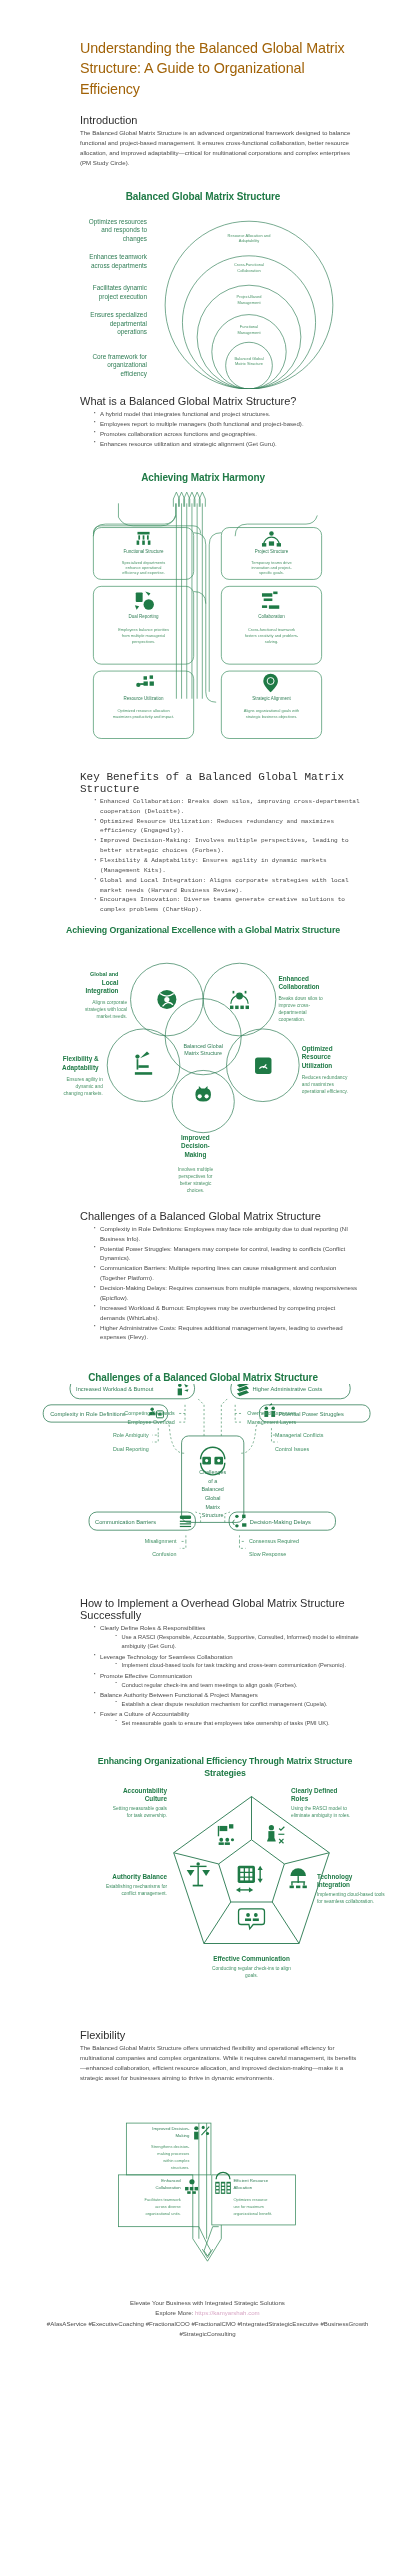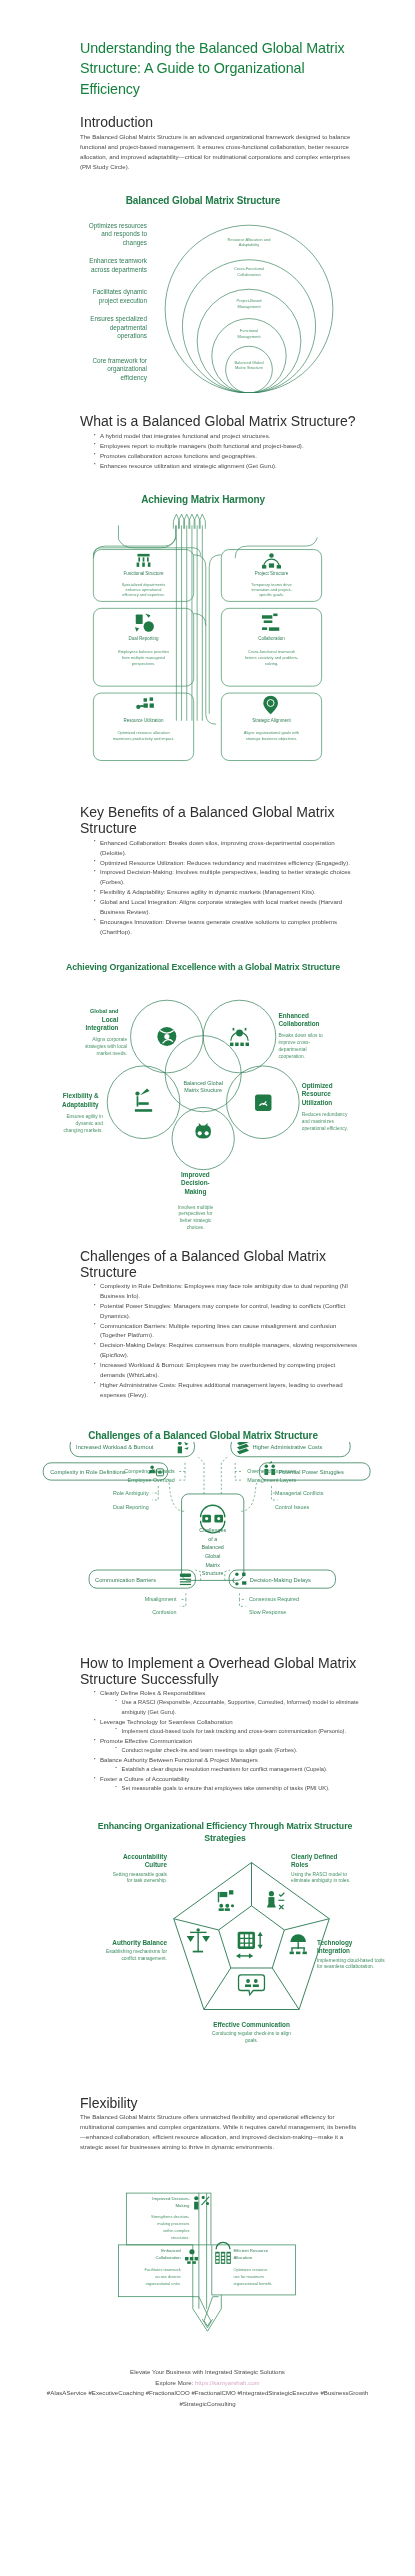--- a/index.html
+++ b/index.html
@@ -8,25 +8,25 @@
     width:415px;
     background:#ffffff;
     font-family:"Liberation Sans", sans-serif;
     color:#3c3c3c;
     -webkit-font-smoothing:antialiased;
   }
   .page { width:415px; position:relative; padding:0 0 17.3px 0; }
 
   
   .doc-title{
-    font-size:14.3px; line-height:1.42; font-weight:400; color:#15803d;
+    font-size:14.3px; line-height:1.42; font-weight:400; color:#a16207;
     margin:38px 54px 0 80px; letter-spacing:-0.1px;
   }
   .sec{ margin:0 54px 0 80px; }
-  .sec-h{ font-size:14px; font-weight:400; color:#2e2e2e; margin:0 0 1.7px 0; }
+  .sec-h{ font-size:11px; font-weight:400; color:#2e2e2e; margin:0 0 1.7px 0; }
   .sec-p{ font-size:6.1px; line-height:1.62; color:#4a4a4a; margin:0; }
   ul.bul{ list-style:none; margin:0.9px 0 0 0; padding:0 0 0 14px; }
   ul.bul > li{
     font-size:6.1px; line-height:1.62; color:#4a4a4a;
     position:relative; padding-left:6px; margin:0;
   }
   ul.bul > li:before{
     content:"\25AA"; position:absolute; left:0; top:-0.4px; font-size:4.5px; color:#6a6a6a;
   }
   ul.bul ul.sub{ list-style:none; margin:0; padding:0 0 0 15.6px; }
@@ -111,21 +111,21 @@
         <text x="170" y="132">Ensures specialized</text>
         <text x="170" y="142">departmental</text>
         <text x="170" y="152">operations</text>
         <text x="170" y="180">Core framework for</text>
         <text x="170" y="190">organizational</text>
         <text x="170" y="200">efficiency</text>
       </g>
     </svg>
   </div>
 
-  <div class="sec" style="margin-top:20px;">
+  <div class="sec" style="margin-top:6px;">
     <div class="sec-h">What is a Balanced Global Matrix Structure?</div>
     <ul class="bul">
       <li>A hybrid model that integrates functional and project structures.</li>
       <li>Employees report to multiple managers (both functional and project-based).</li>
       <li>Promotes collaboration across functions and geographies.</li>
       <li>Enhances resource utilization and strategic alignment (Get Guru).</li>
     </ul>
   </div>
 
   <div class="figure" style="margin-top:22.5px;">
@@ -254,33 +254,33 @@
         <text class="card-bdy" x="166" y="263">Optimized resource allocation</text>
         <text class="card-bdy" x="166" y="270">maximizes productivity and impact.</text>
 
         <text class="card-ttl" x="314" y="249">Strategic Alignment</text>
         <text class="card-bdy" x="314" y="263">Aligns organizational goals with</text>
         <text class="card-bdy" x="314" y="270">strategic business objectives.</text>
       </g>
     </svg>
   </div>
 
-  <div class="sec" style="margin-top:38px;">
+  <div class="sec" style="margin-top:27px;font-family:Liberation Mono, monospace;">
     <div class="sec-h">Key Benefits of a Balanced Global Matrix Structure</div>
     <ul class="bul">
       <li>Enhanced Collaboration: Breaks down silos, improving cross-departmental cooperation (Deloitte).</li>
       <li>Optimized Resource Utilization: Reduces redundancy and maximizes efficiency (Engagedly).</li>
       <li>Improved Decision-Making: Involves multiple perspectives, leading to better strategic choices (Forbes).</li>
       <li>Flexibility &amp; Adaptability: Ensures agility in dynamic markets (Management Kits).</li>
       <li>Global and Local Integration: Aligns corporate strategies with local market needs (Harvard Business Review).</li>
       <li>Encourages Innovation: Diverse teams generate creative solutions to complex problems (ChartHop).</li>
     </ul>
   </div>
 
-  <div class="figure" style="margin-top:26px;">
+  <div class="figure" style="margin-top:10px;">
     <div class="fig-title sm" style="padding:0 15.6px;">Achieving Organizational Excellence with a Global Matrix Structure</div>
     <svg width="415" height="234" viewBox="0 0 480 270">
       <g fill="none" stroke="#2f7d55" stroke-width="0.8">
         <circle cx="193" cy="72" r="42"></circle>
         <circle cx="277" cy="72" r="42"></circle>
         <circle cx="166" cy="148" r="42"></circle>
         <circle cx="304" cy="148" r="42"></circle>
         <circle cx="235" cy="190" r="36"></circle>
         <circle cx="235" cy="115" r="44"></circle>
       </g>

